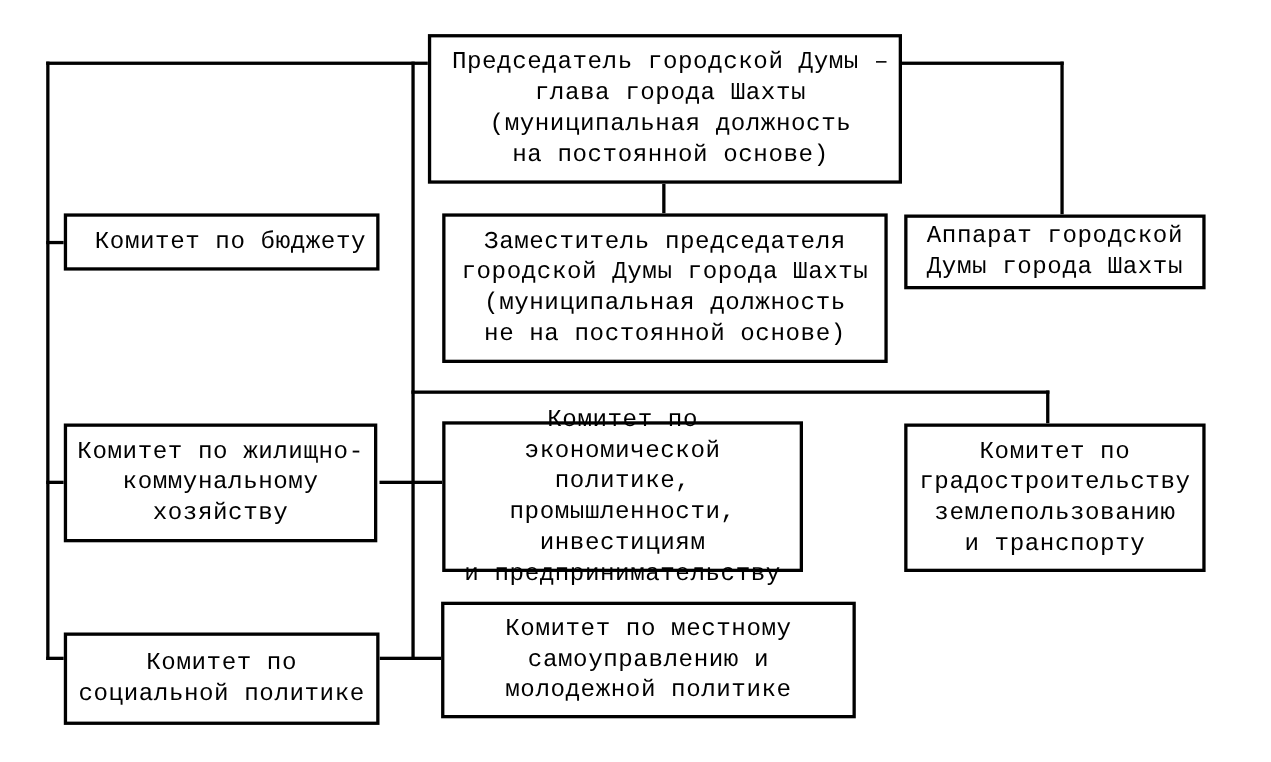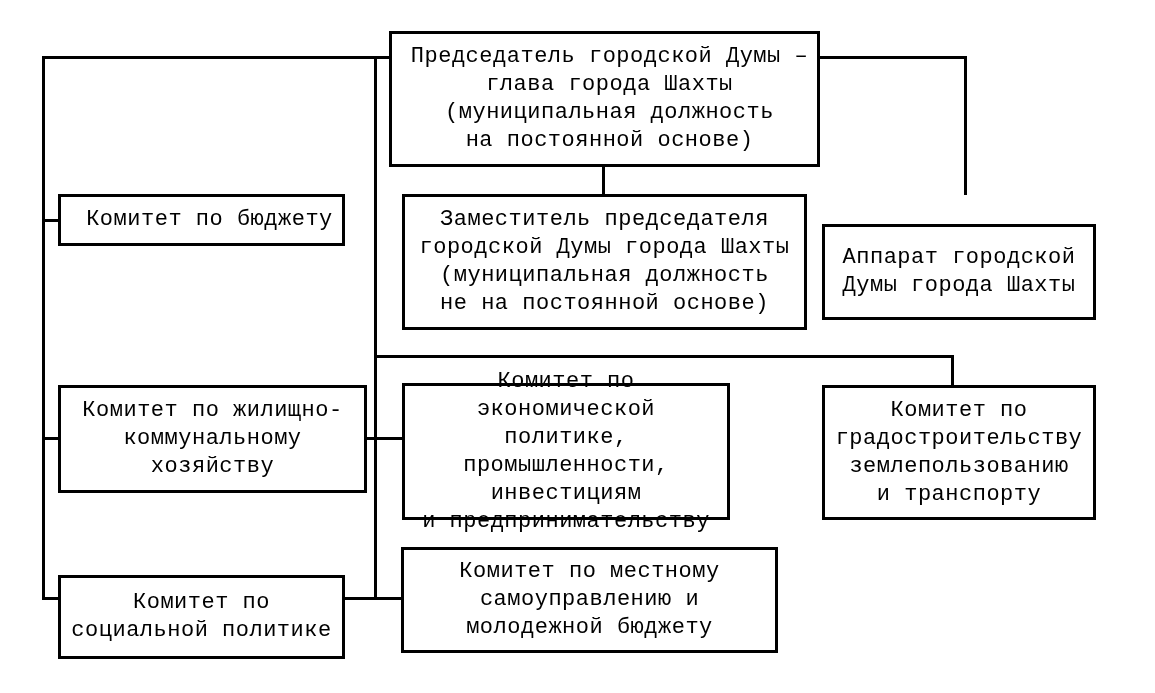--- a/index.html
+++ b/index.html
@@ -75,30 +75,30 @@
 на постоянной основе)</span>
   </div>
 
   <div class="node" style="left:388px; top:194px; width:405px; height:136px;margin-left:14px;">
     <span>Заместитель председателя
 городской Думы города Шахты
 (муниципальная должность
 не на постоянной основе)</span>
   </div>
 
-  <div class="node" style="left:822px; top:195px; width:274px; height:96px;margin-top:29px;">
+  <div class="node" style="left:822px; top:195px; width:274px; height:68px;">
     <span>Аппарат городской
 Думы города Шахты</span>
   </div>
 
   <div class="node" style="left:58px; top:194px; width:287px; height:52px;padding-left:18px;">
     <span>Комитет по бюджету</span>
   </div>
 
-  <div class="node" style="left:58px; top:385px; width:309px; height:108px;">
+  <div class="node" style="left:58px; top:385px; width:285px; height:108px;">
     <span>Комитет по жилищно-
 коммунальному
 хозяйству</span>
   </div>
 
   <div class="node" style="left:58px; top:575px; width:287px; height:84px;">
     <span>Комитет по
 социальной политике</span>
   </div>
 
@@ -112,16 +112,16 @@
   <div class="node" style="left:822px; top:385px; width:274px; height:135px;">
     <span>Комитет по
 градостроительству
 землепользованию
 и транспорту</span>
   </div>
 
   <div class="node" style="left:401px; top:547px; width:377px; height:106px;">
     <span>Комитет по местному
 самоуправлению и
-молодежной бюджету</span>
+молодежной политике</span>
   </div>
 
 </div>
 
 </body></html>

